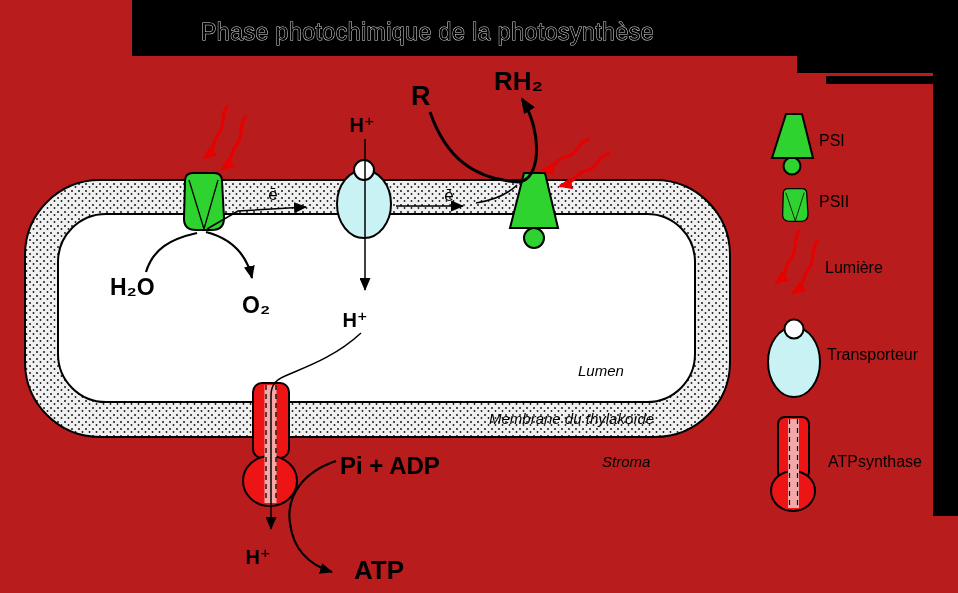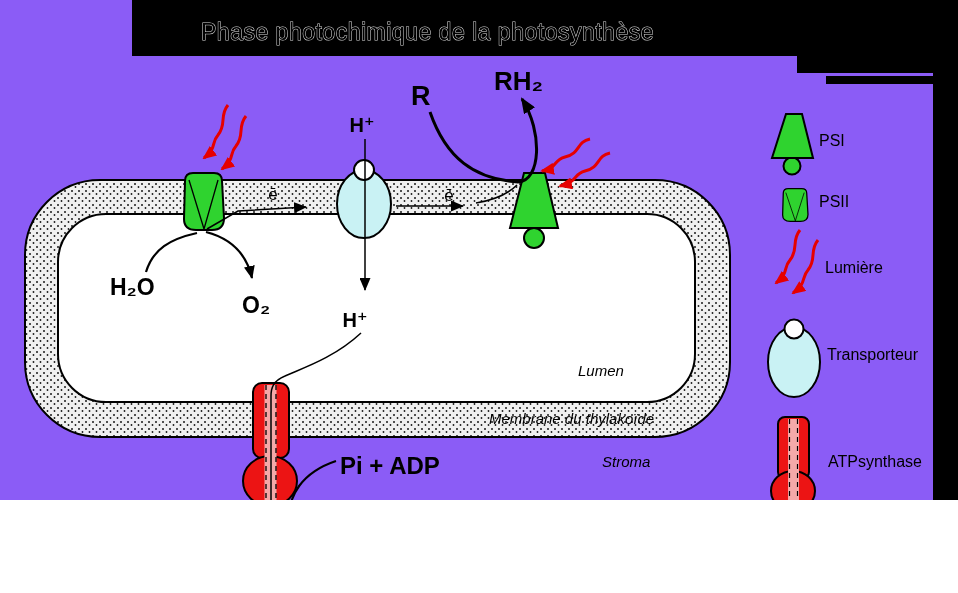--- a/index.html
+++ b/index.html
@@ -1,16 +1,16 @@
 <!DOCTYPE html>
 <html><head>
 <meta charset="utf-8">
 <style>
   html,body{margin:0;padding:0;background:#fff;}
-  .stage{position:relative;width:958px;height:500px;background:#8b5cf6;overflow:hidden;}
+  .stage{position:relative;width:958px;height:593px;background:#b91c1c;overflow:hidden;}
   svg{display:block;font-family:"Liberation Sans","DejaVu Sans",sans-serif;}
   text{fill:#000;}
   .lbl-bold{font-weight:bold;}
   .lbl-it{font-style:italic;}
   .title-text{font-size:23px;letter-spacing:.5px;fill:#000;stroke:#d9d9d9;stroke-width:1px;paint-order:stroke;}
   .legend-text{font-size:16px;}
 </style>
 </head>
 <body>
 

